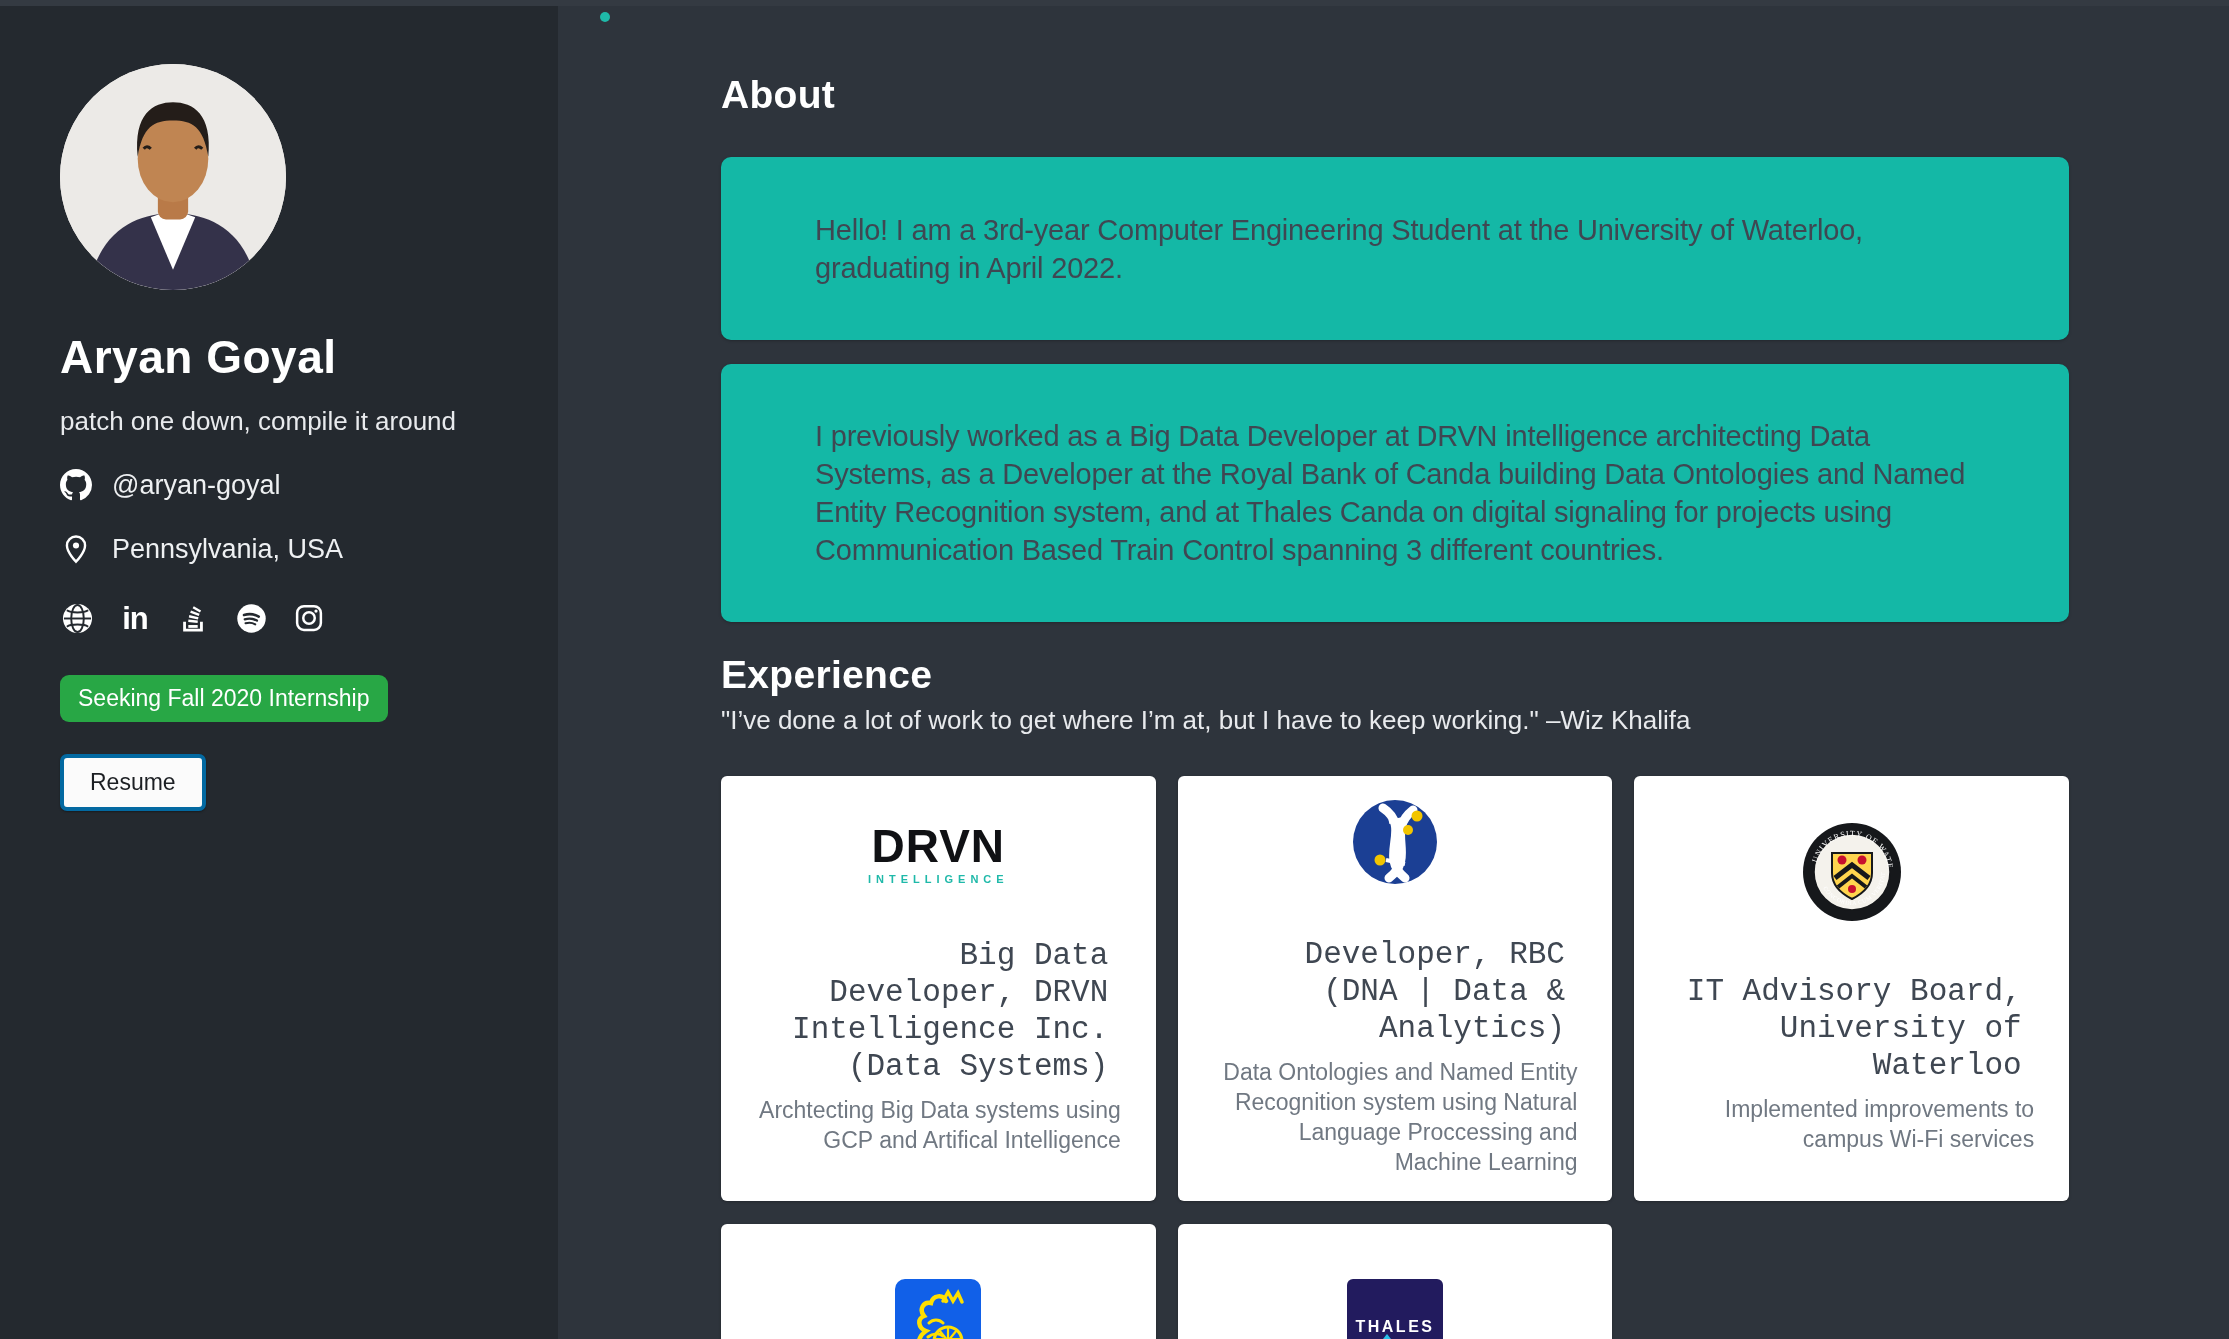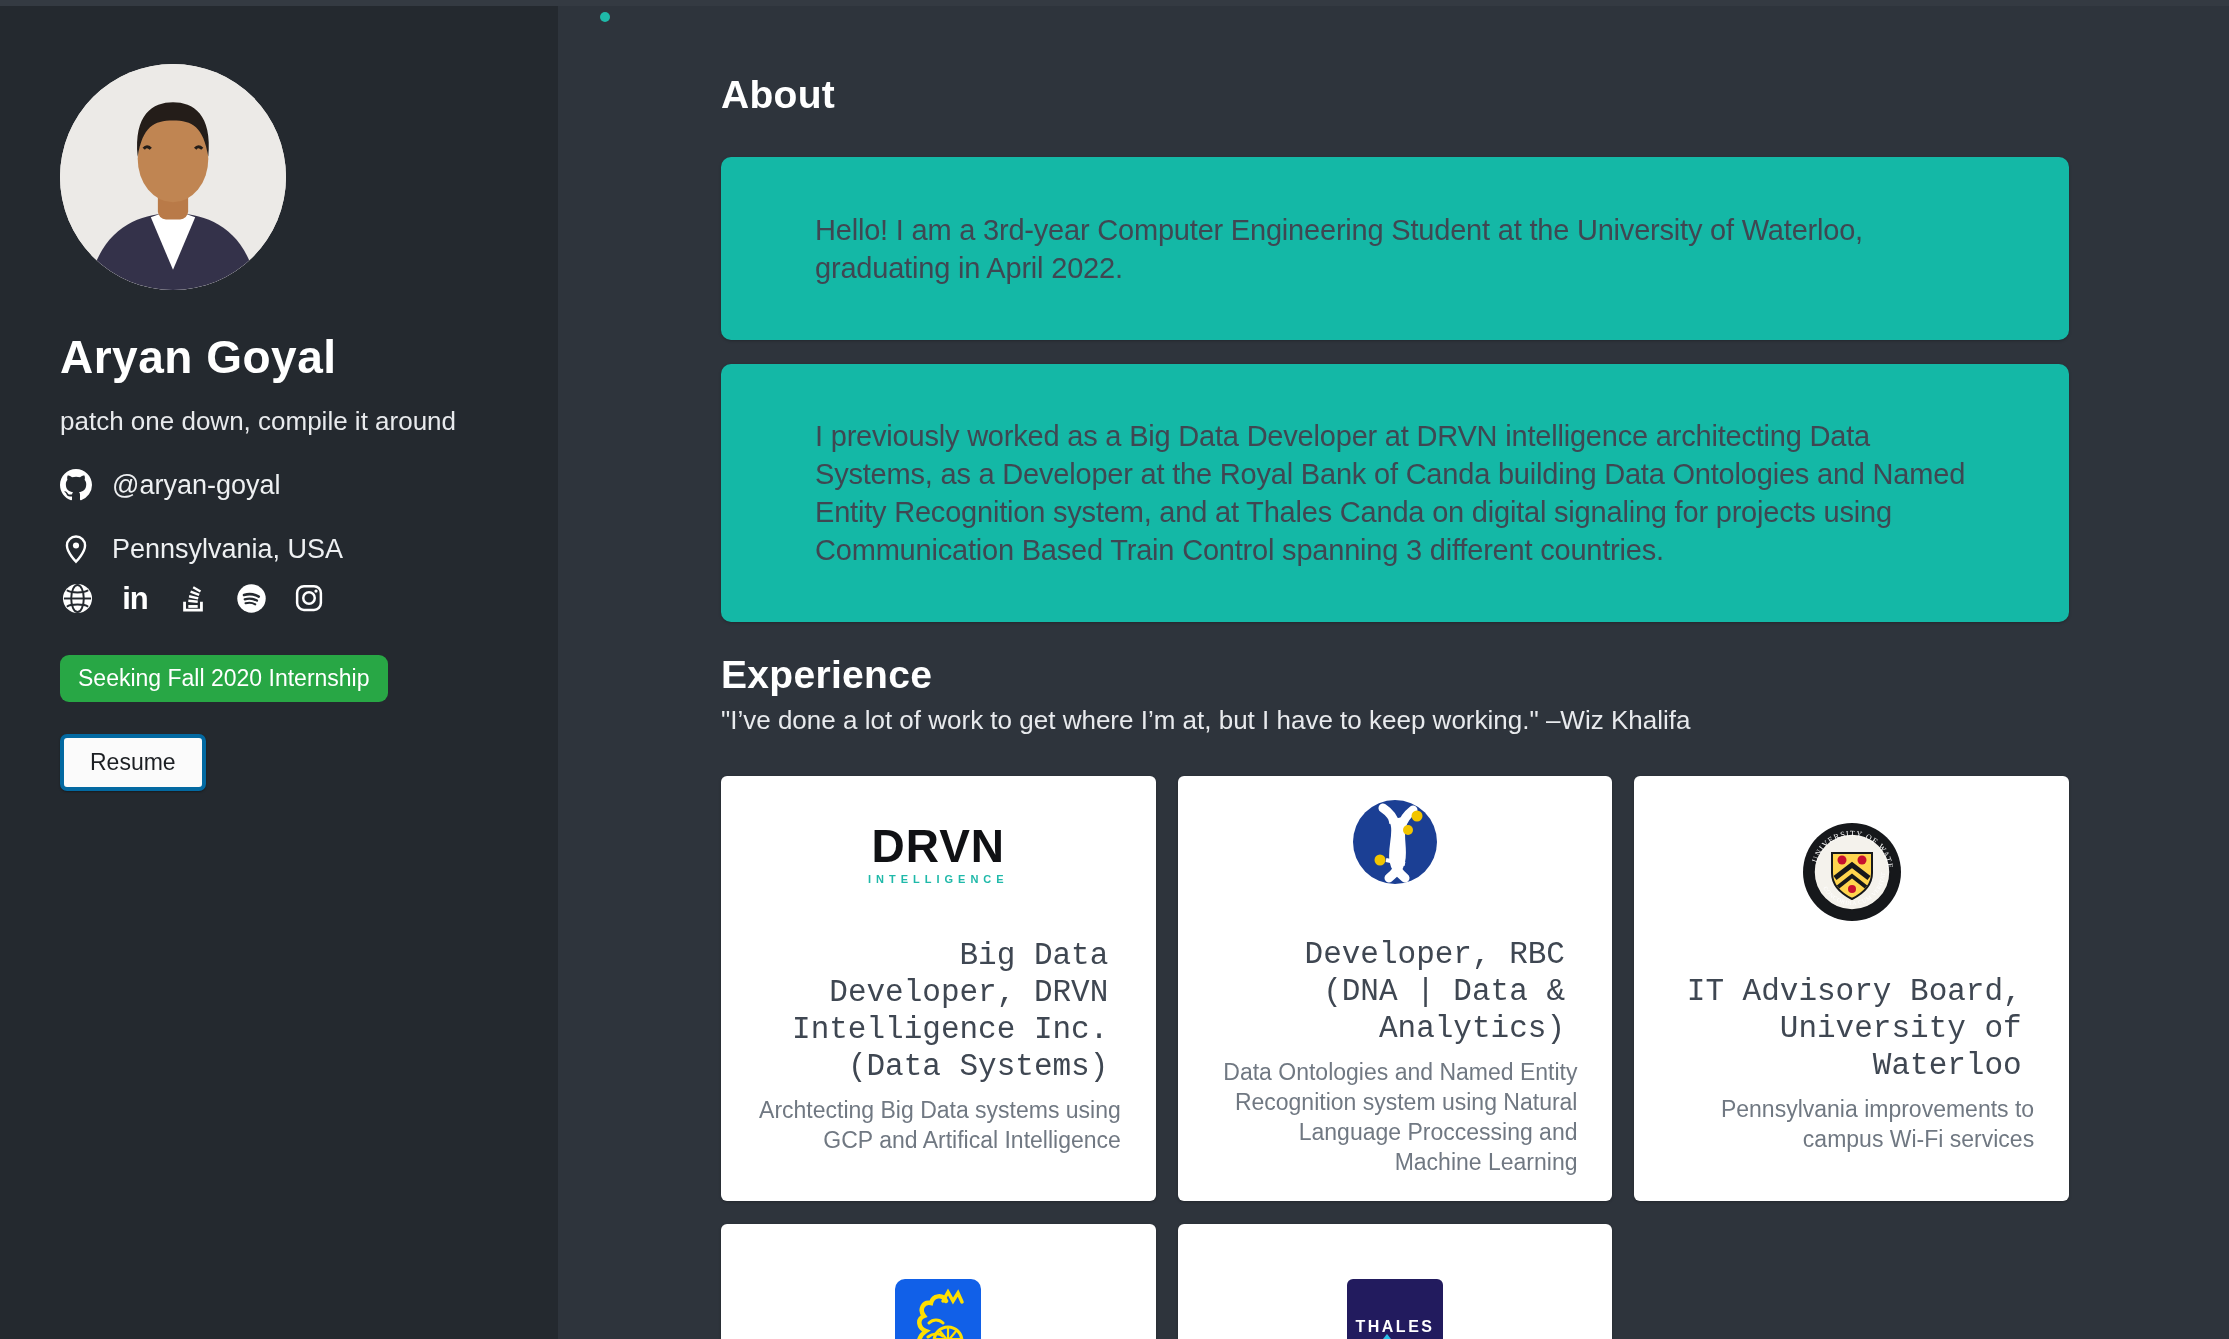--- a/index.html
+++ b/index.html
@@ -30,21 +30,21 @@
   .tagline {
     margin-top:22px; color:#e8eaed; font-size:26px; font-weight:400;
   }
   .side-row {
     display:flex; align-items:center; margin-top:32px; color:#eef0f2;
     font-size:27px;
   }
   .side-row .ic { width:32px; height:32px; margin-right:20px; flex:0 0 auto; display:flex; align-items:center; justify-content:center;}
   .side-row .ic svg { width:32px; height:32px; display:block; }
   .social-row {
-    display:flex; align-items:center; margin-top:16px; gap:24px;
+    display:flex; align-items:center; margin-top:36px; gap:24px;
   }
   .social-row .soc {
     width:34px; height:34px; display:flex; align-items:center; justify-content:center;
     cursor:pointer;
   }
   .social-row svg { display:block; }
   .linkedin-txt {
     color:#fff; font-weight:800; font-size:31px; line-height:1;
     letter-spacing:-1px; font-family:"Liberation Sans", sans-serif;
   }
@@ -286,21 +286,21 @@
           <text font-size="6" fill="#ffffff" font-family="Liberation Serif, serif" letter-spacing="0.5"><textPath href="#arcBot" startOffset="16%">CONCORDIA CUM VERITATE</textPath></text>
           <path d="M29 30 H69 V50 C69 64 57 72 49 76 C41 72 29 64 29 50 Z" fill="#ffd54f" stroke="#16181b" stroke-width="2"></path>
           <path d="M32 55 L49 42 L66 55" stroke="#16181b" stroke-width="5" fill="none"></path>
           <path d="M35 64 L49 53 L63 64" stroke="#16181b" stroke-width="4" fill="none"></path>
           <circle cx="39" cy="37" r="4.5" fill="#c8102e"></circle>
           <circle cx="59" cy="37" r="4.5" fill="#c8102e"></circle>
           <circle cx="49" cy="66" r="4" fill="#c8102e"></circle>
         </svg>
       </div>
       <div class="exp-title">IT Advisory Board, University of Waterloo</div>
-      <div class="exp-sub">Pennsylvania improvements to campus Wi-Fi services</div>
+      <div class="exp-sub">Implemented improvements to campus Wi-Fi services</div>
     </div>
 
     <div class="exp-card partial">
       <div class="exp-logo">
         <svg viewBox="0 0 86 96" width="86" height="96">
           <rect x="0" y="0" width="86" height="96" rx="10" fill="#1160e8"></rect>
           <g stroke="#fedf01" fill="none" stroke-linecap="round">
             <circle cx="53" cy="62" r="14" stroke-width="3"></circle>
             <path d="M53 48 V76 M39.5 60 H66.5 M44 51 C50 58 56 66 62 73 M62 51 C56 58 50 66 44 73" stroke-width="2.2"></path>
             <path d="M30 80 C20 72 22 58 31 52 C23 49 22 40 29 37 C24 31 28 22 36 24 C38 16 48 15 51 22" stroke-width="4.5"></path>

